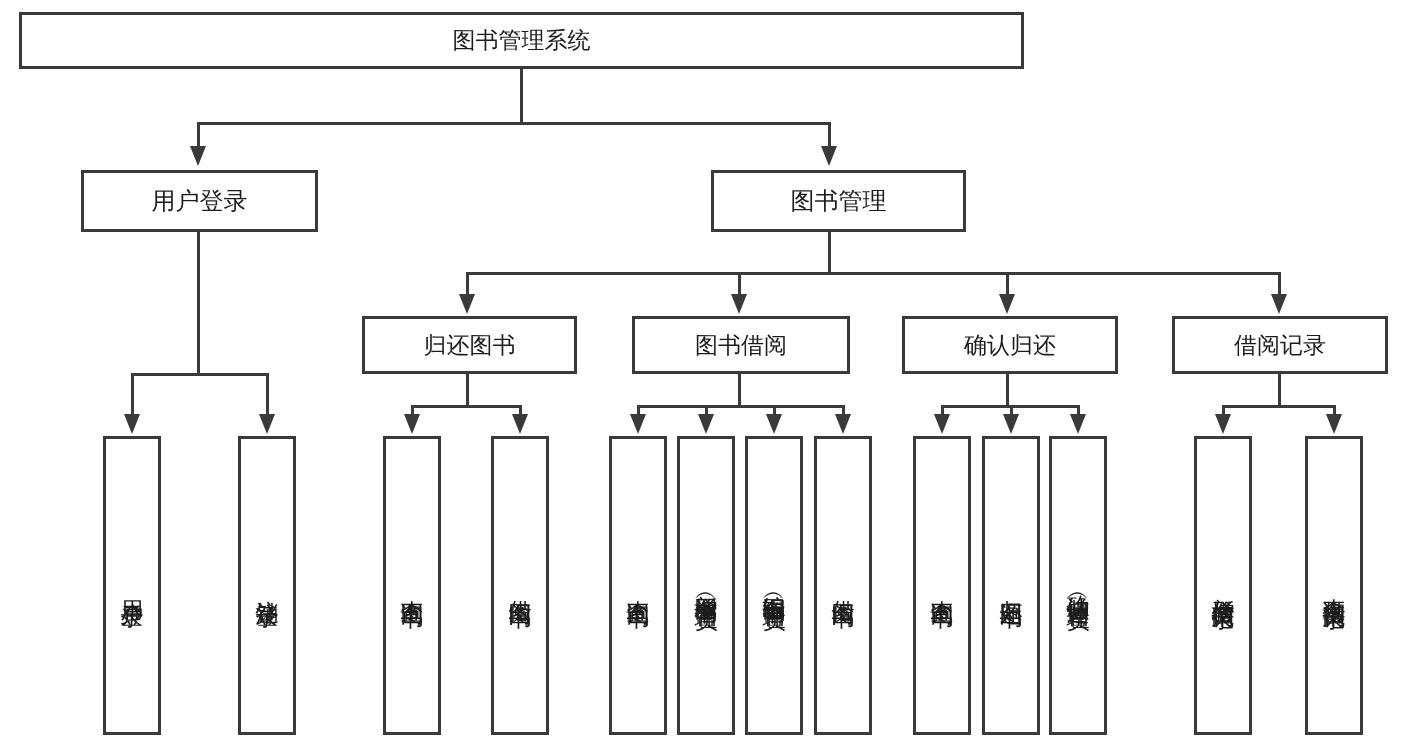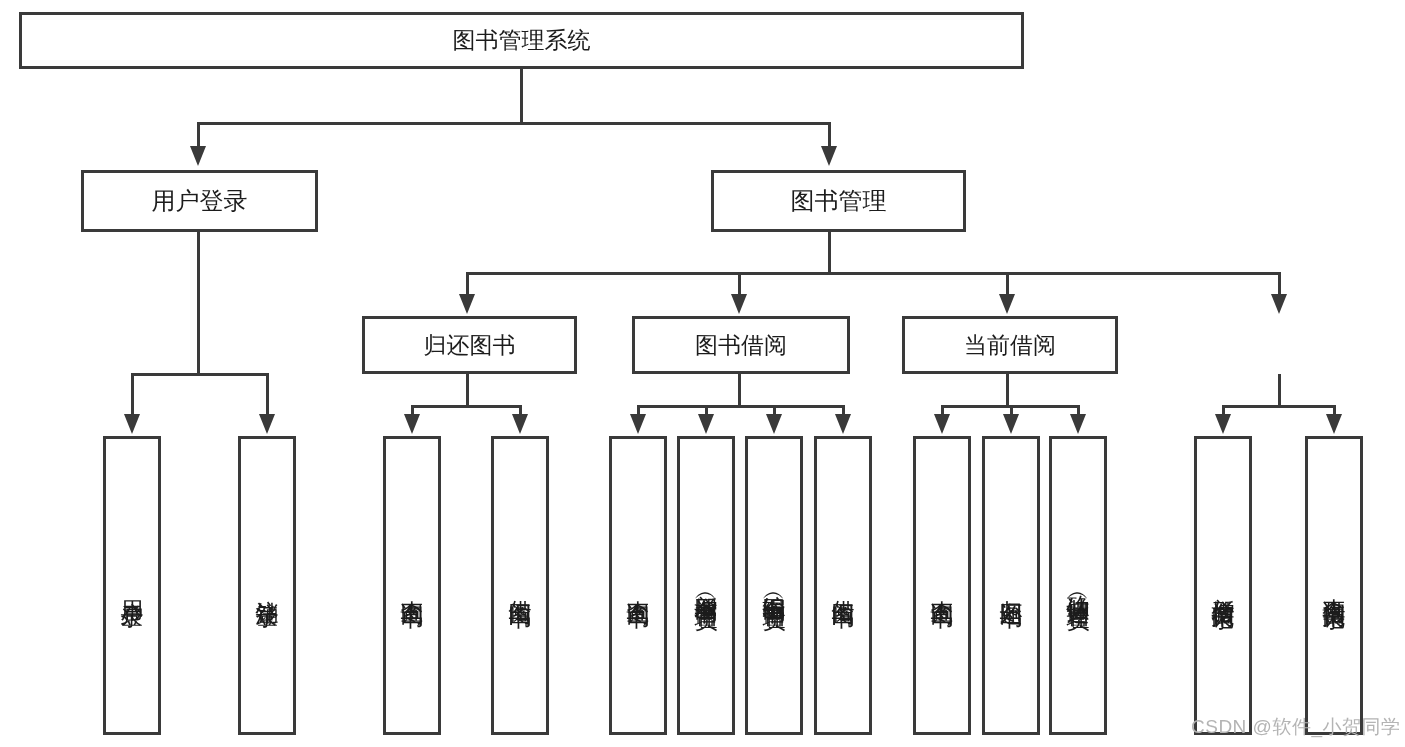--- a/index.html
+++ b/index.html
@@ -119,21 +119,24 @@
   <div class="vline" style="left:1278px; top:272px; height:24px;"></div>
   <div class="arrow" style="left:1271px; top:294px;"></div>
 
   <div class="node lvl3" style="left:362px; top:316px; width:215px; height:58px;">
     <span class="label">归还图书</span>
   </div>
   <div class="node lvl3" style="left:632px; top:316px; width:218px; height:58px;">
     <span class="label">图书借阅</span>
   </div>
   <div class="node lvl3" style="left:902px; top:316px; width:216px; height:58px;">
-    <span class="label">当前借阅</span>
+    <span class="label">确认归还</span>
+  </div>
+  <div class="node lvl3" style="left:1172px; top:316px; width:216px; height:58px;">
+    <span class="label">借阅记录</span>
   </div>
 
   <div class="vline" style="left:466px; top:374px; height:31px;"></div>
   <div class="hline" style="left:411px; top:405px; width:111px;"></div>
   <div class="vline" style="left:411px; top:405px; height:11px;"></div>
   <div class="arrow" style="left:404px; top:414px;"></div>
   <div class="vline" style="left:519px; top:405px; height:11px;"></div>
   <div class="arrow" style="left:512px; top:414px;"></div>
 
   <div class="vline" style="left:738px; top:374px; height:31px;"></div>
@@ -200,15 +203,14 @@
     <span class="label">确认归还（管理员）</span>
   </div>
 
   <div class="node leaf" style="left:1194px; top:436px; width:58px; height:299px;">
     <span class="label">新增借阅记录</span>
   </div>
   <div class="node leaf" style="left:1305px; top:436px; width:58px; height:299px;">
     <span class="label">查询借阅记录</span>
   </div>
 
-  <div class="watermark" style="left:1191px; top:714px;">CSDN @软件_小贺同学</div>
 
 </div>
 
 </body></html>

